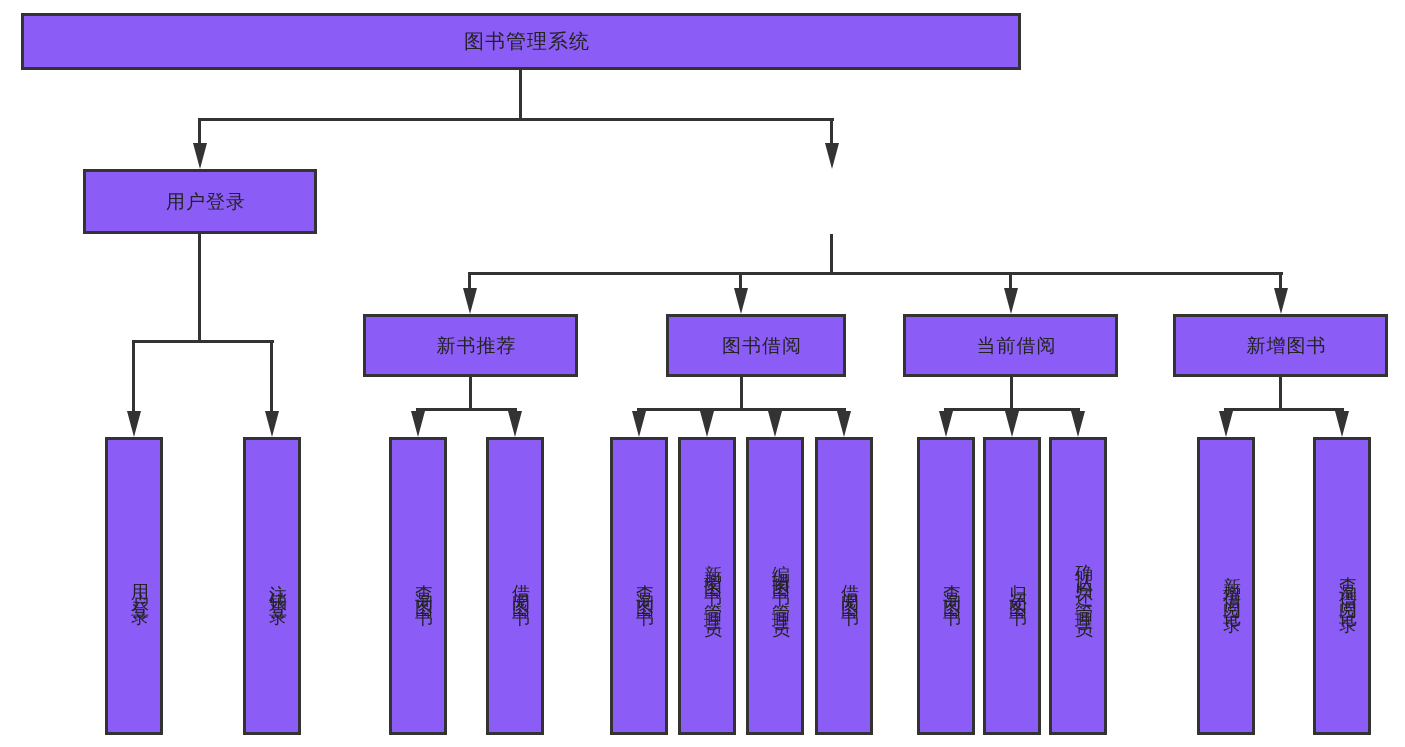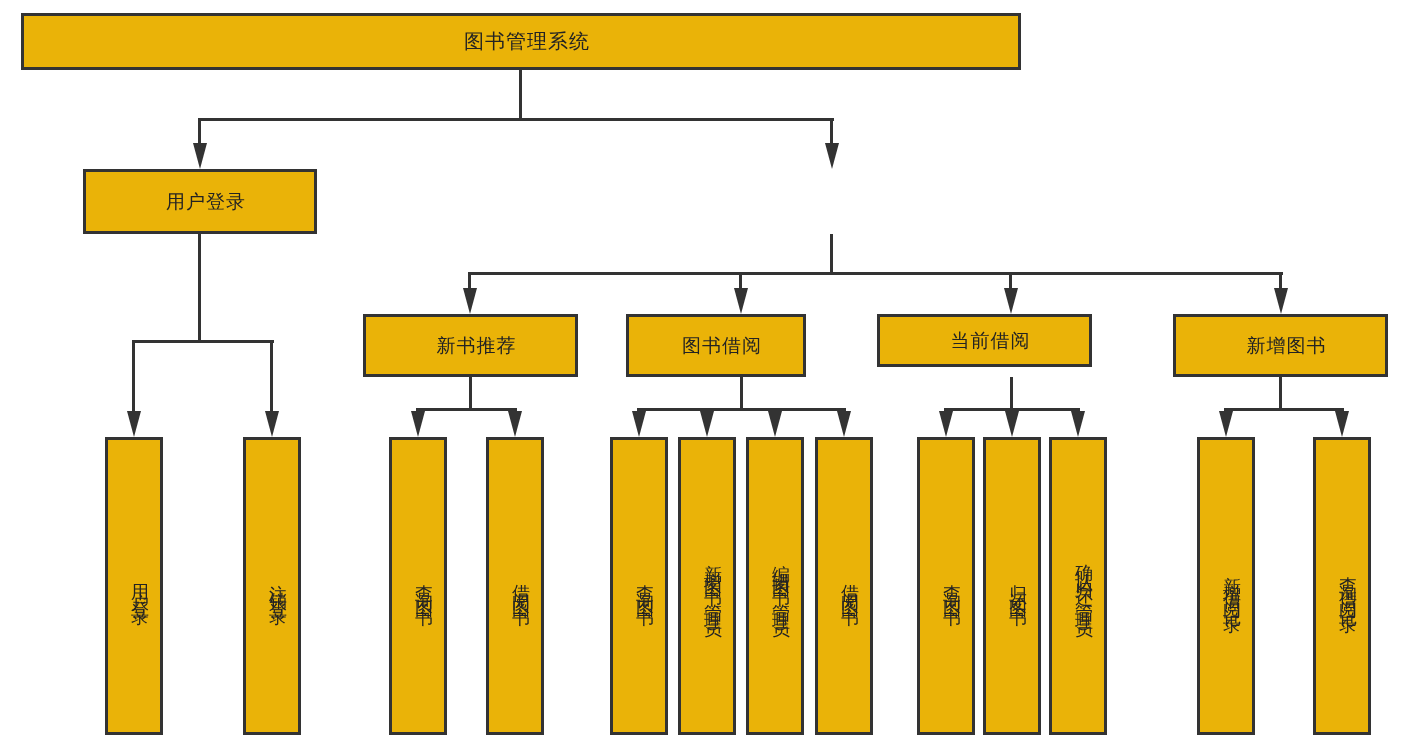--- a/index.html
+++ b/index.html
@@ -15,21 +15,21 @@
     height:747px;
     background:var(--bg);
     overflow:hidden;
     font-family:"Liberation Sans","DejaVu Sans",sans-serif;
     color:var(--text);
   }
   .box{
     position:absolute;
     box-sizing:border-box;
     border:3px solid var(--line);
-    background:#eab308;
+    background:#8b5cf6;
     display:flex;
     align-items:center;
     justify-content:center;
     text-align:center;
     padding-left:12px;
   }
   .box.h{font-size:19px;letter-spacing:1px;}
   .box.v span{
     writing-mode:vertical-rl;
     text-orientation:mixed;
@@ -111,24 +111,24 @@
     <span>图书管理系统</span>
   </div>
 
   <div class="box h" style="left:83px;top:169px;width:234px;height:65px">
     <span>用户登录</span>
   </div>
 
   <div class="box h" style="left:363px;top:314px;width:215px;height:63px">
     <span>新书推荐</span>
   </div>
-  <div class="box h" style="left:626px;top:314px;width:180px;height:63px">
+  <div class="box h" style="left:666px;top:314px;width:180px;height:63px">
     <span>图书借阅</span>
   </div>
-  <div class="box h" style="left:877px;top:314px;width:215px;height:53px">
+  <div class="box h" style="left:903px;top:314px;width:215px;height:63px">
     <span>当前借阅</span>
   </div>
   <div class="box h" style="left:1173px;top:314px;width:215px;height:63px">
     <span>新增图书</span>
   </div>
 
   <div class="box v" style="left:105px;top:437px;width:58px;height:298px">
     <span>用户登录</span>
   </div>
   <div class="box v" style="left:243px;top:437px;width:58px;height:298px">

